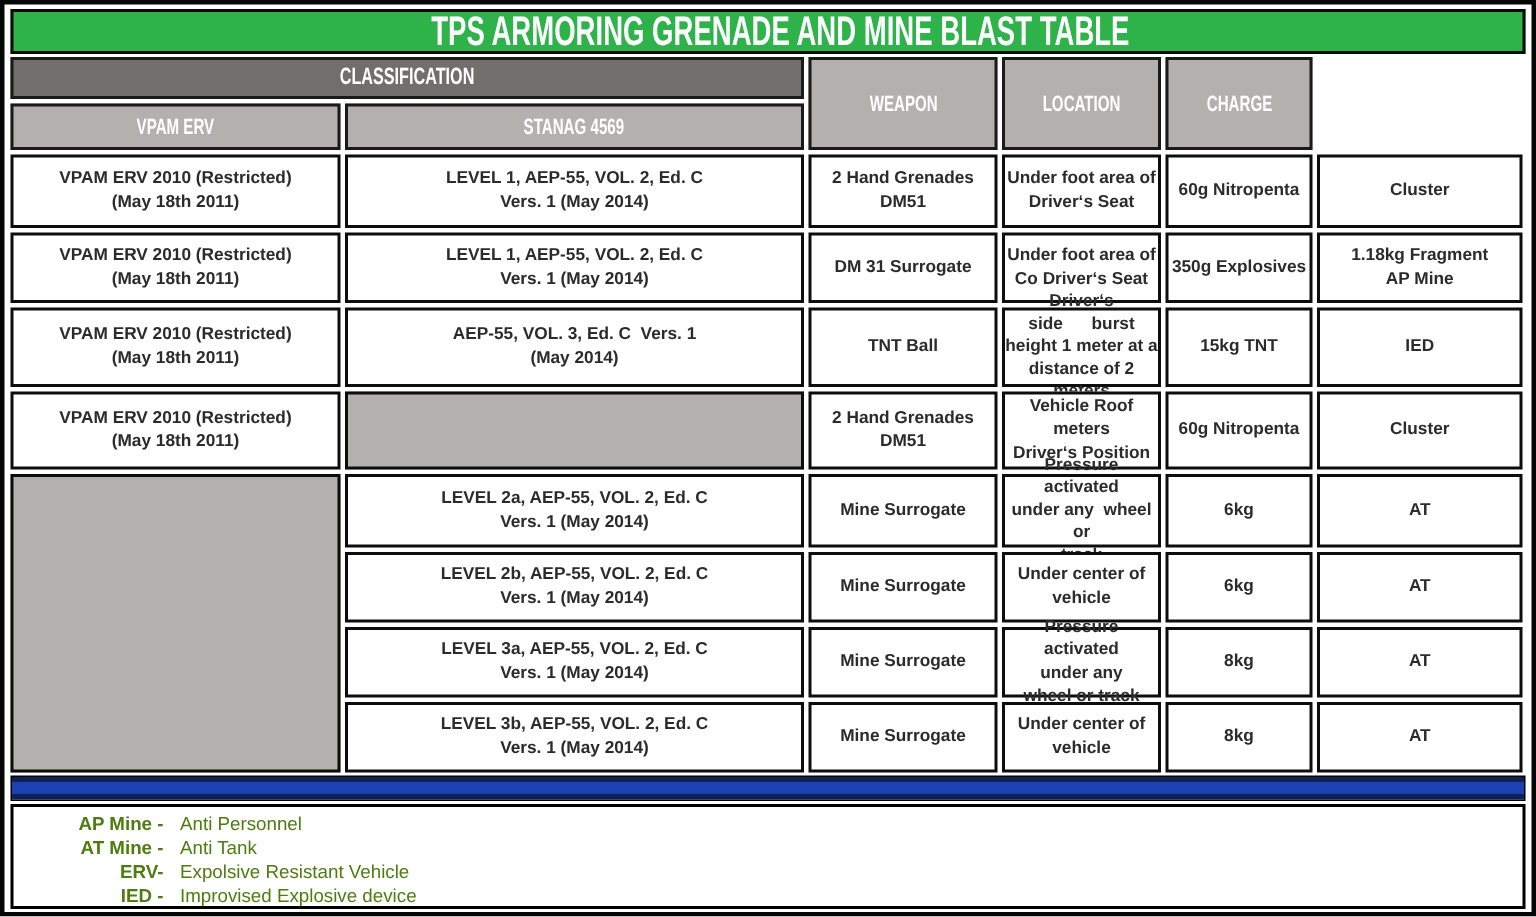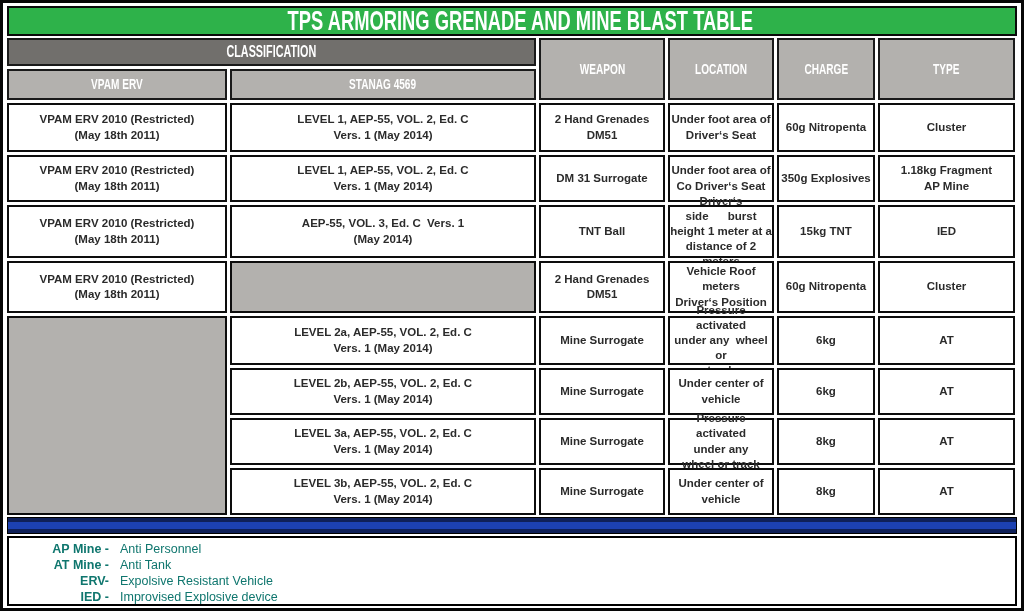--- a/index.html
+++ b/index.html
@@ -29,42 +29,41 @@
     white-space:nowrap;font-size:14px;}
   .hdrdark .h{font-size:15px;}
   .gray{background:var(--light-gray);}
 
   
   .bluebar{margin-top:2px;height:17px;border:1px solid #000;
     background:linear-gradient(var(--blue-edge) 0 24%,var(--blue) 24% 76%,var(--blue-edge) 76% 100%);}
 
   
   .legend{margin-top:2px;height:70px;border:2px solid #000;background:#fff;padding:3px 0 0 14px;}
-  .lrow{display:grid;grid-template-columns:86px auto;column-gap:11px;line-height:16px;font-size:12.5px;color:#0f766e;}
+  .lrow{display:grid;grid-template-columns:86px auto;column-gap:11px;line-height:16px;font-size:12.5px;color:#4d7c0f;}
   .lterm{font-weight:bold;text-align:right;white-space:nowrap;}
   .ldef{text-align:left;}
 </style>
 </head>
 <body>
 
 <div class="frame">
 
   <div class="titlebar">
     <span class="t">TPS ARMORING GRENADE AND MINE BLAST TABLE</span>
   </div>
 
   <div class="tbl">
 
     <div class="c hdrdark" style="grid-area:1/1/2/3"><span class="h">CLASSIFICATION</span></div>
     <div class="c hdr" style="grid-area:2/1/3/2"><span class="h">VPAM ERV</span></div>
     <div class="c hdr" style="grid-area:2/2/3/3"><span class="h">STANAG 4569</span></div>
     <div class="c hdr" style="grid-area:1/3/3/4"><span class="h">WEAPON</span></div>
     <div class="c hdr" style="grid-area:1/5/3/6"><span class="h">CHARGE</span></div>
     <div class="c hdr" style="grid-area:1/4/3/5"><span class="h">LOCATION</span></div>
-    <div class="c hdr" style="grid-area:1/6/3/7"><span class="h">TYPE</span></div>
 
     <div class="c" style="grid-area:3/1/4/2">VPAM ERV 2010 (Restricted)
 (May 18th 2011)</div>
     <div class="c" style="grid-area:3/2/4/3">LEVEL 1, AEP-55, VOL. 2, Ed. C
 Vers. 1 (May 2014)</div>
     <div class="c" style="grid-area:3/3/4/4">2 Hand Grenades
 DM51</div>
     <div class="c" style="grid-area:3/4/4/5">Under foot area of
 Driver‘s Seat</div>
     <div class="c" style="grid-area:3/5/4/6">60g Nitropenta</div>

